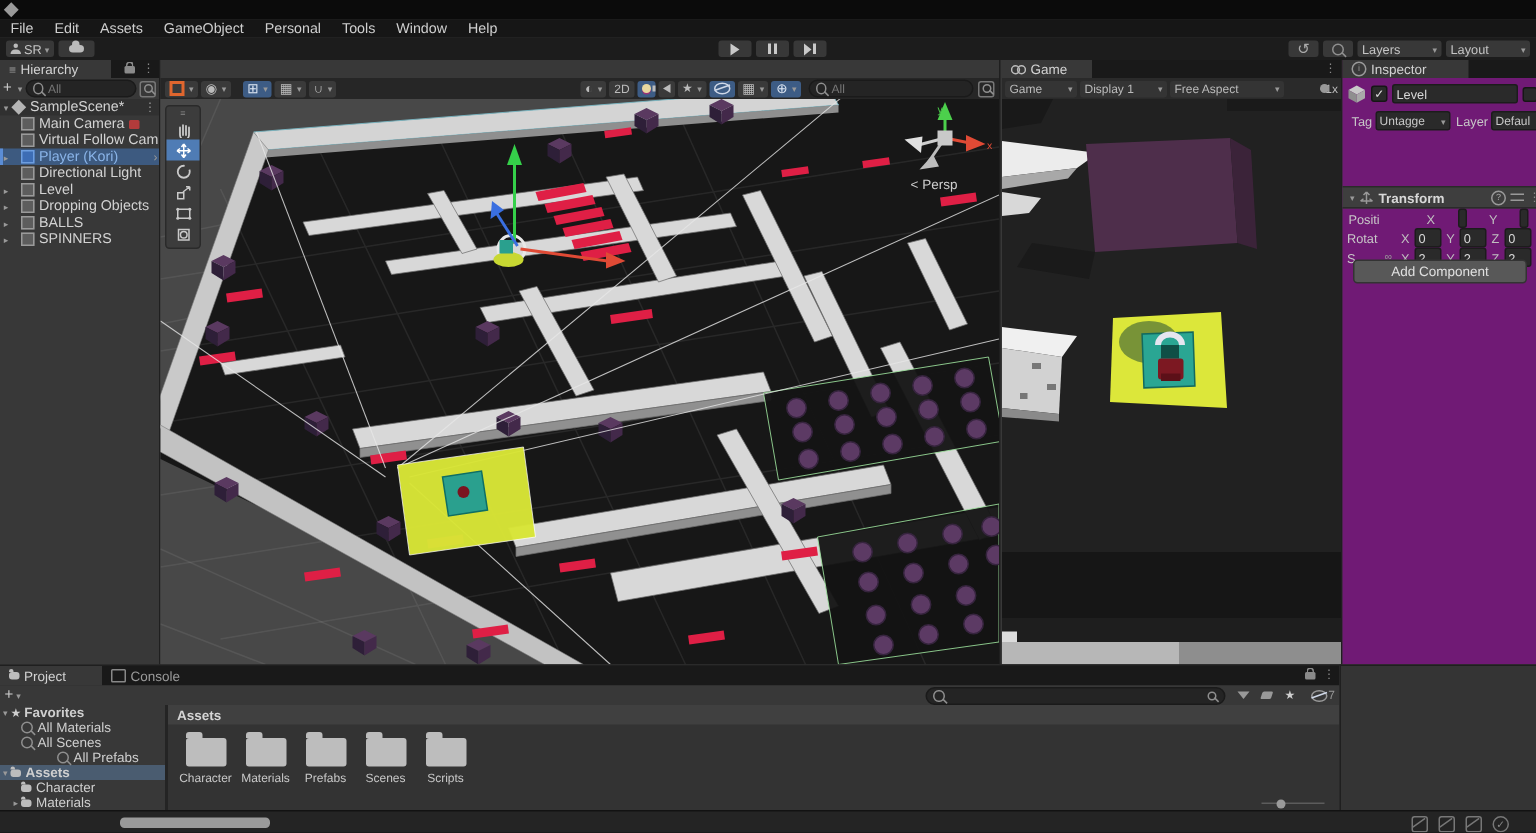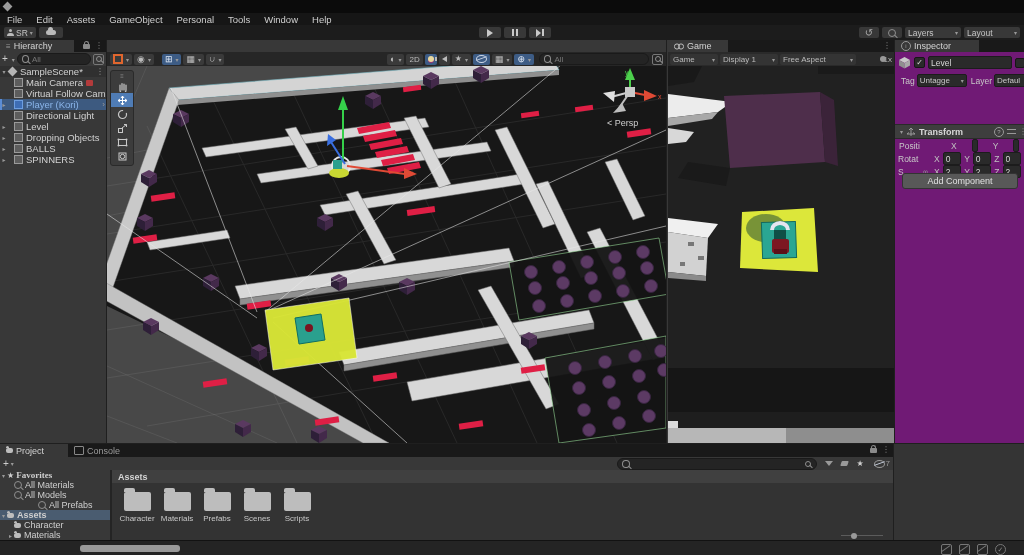--- a/index.html
+++ b/index.html
@@ -773,30 +773,30 @@
       <span style="width:8px;"></span>
       <span class="eye7">
         <span class="eyeoff" style="border-color:#999;"></span>
         <span>7</span>
       </span>
     </div>
     <div id="proj-left">
       <div class="p-row">
         <span class="p-arrow">▾</span>
         <span class="staricon">★</span>
-        <span style="font-weight:bold;font-family:Liberation Serif, serif;">Favorites</span>
+        <span style="font-weight:bold;">Favorites</span>
       </div>
       <div>
           <div class="p-row" style="padding-left: 14px;">
             <span class="mag" style="margin-right: 3px;"></span>
             <span>All Materials</span>
           </div>
           <div class="p-row" style="padding-left: 14px;">
             <span class="mag" style="margin-right: 3px;"></span>
-            <span>All Models</span>
+            <span>All Scenes</span>
           </div>
           <div class="p-row" style="padding-left: 14px; margin-left: 24px;">
             <span class="mag" style="margin-right: 3px;"></span>
             <span>All Prefabs</span>
           </div>
         </div>
       <div class="p-row sel">
         <span class="p-arrow">▾</span>
         <span class="folder mini"></span>
         <span style="font-weight:bold;">Assets</span>

